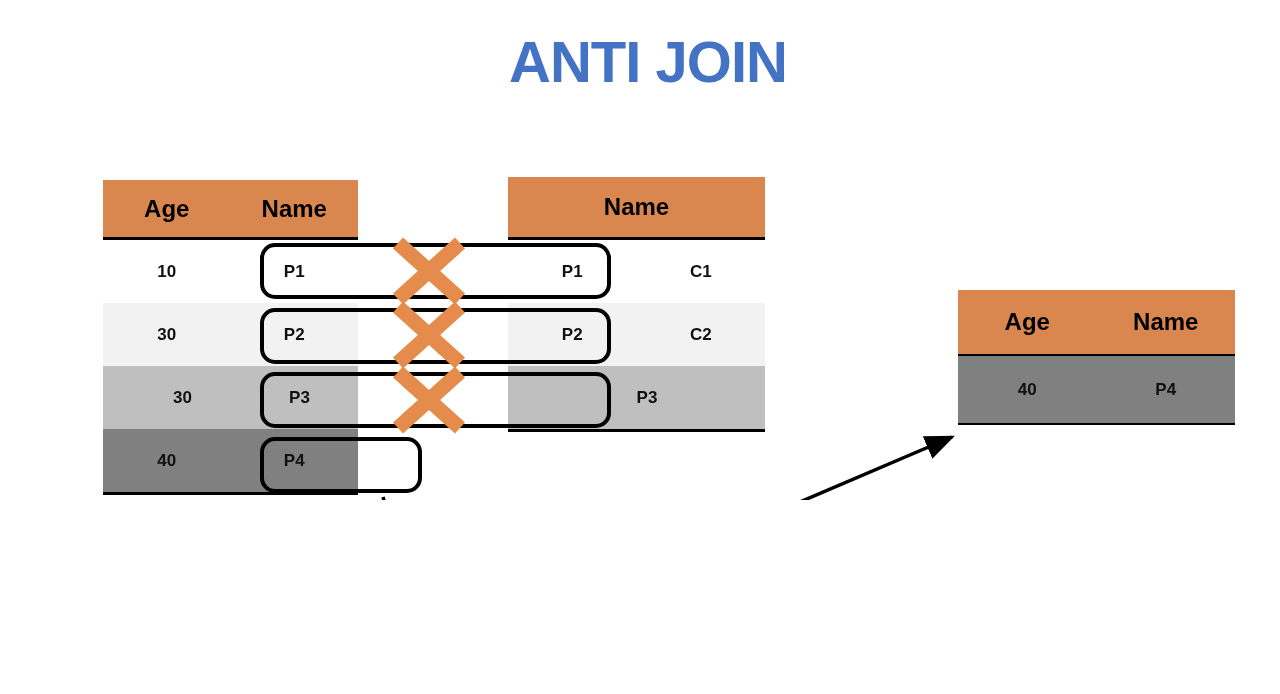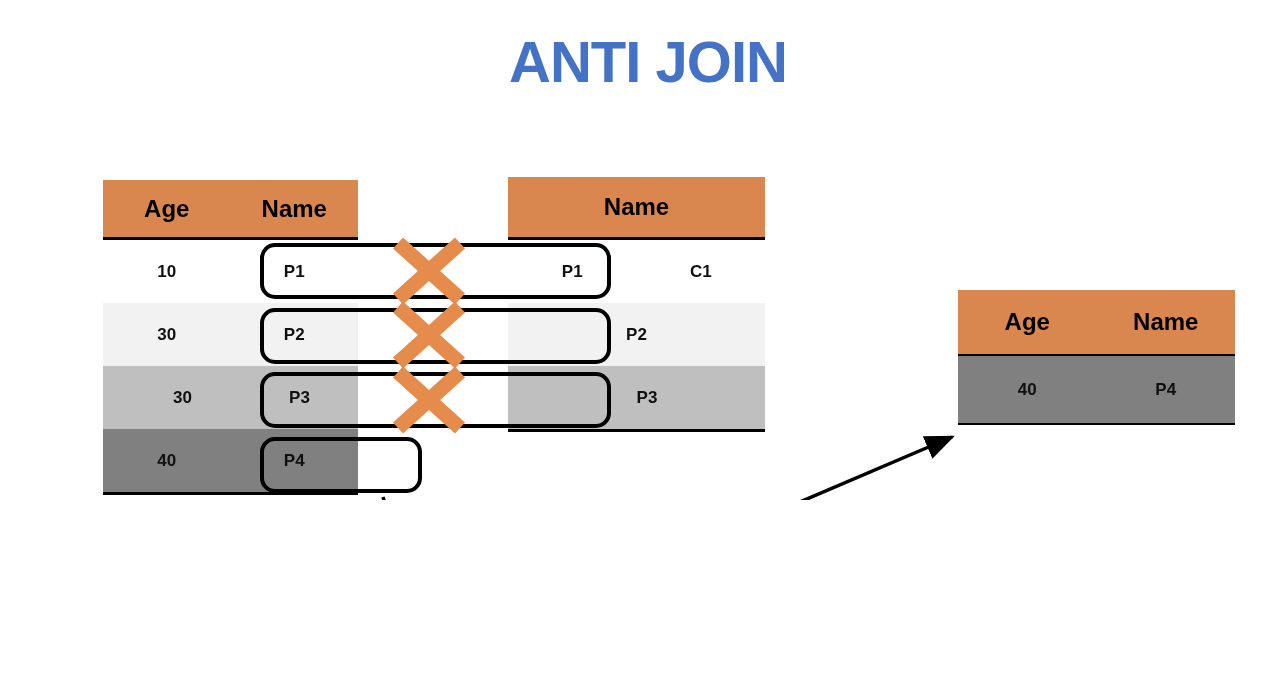--- a/index.html
+++ b/index.html
@@ -82,20 +82,21 @@
   <div class="tbl right-tbl">
     <div class="thead">
       <div class="hcell">Name</div>
     </div>
     <div class="trow bg-white">
       <div class="cell">P1</div>
       <div class="cell">C1</div>
     </div>
     <div class="trow bg-l">
       <div class="cell">P2</div>
+      <div class="cell">C2</div>
     </div>
     <div class="trow bg-m">
       <div class="cell">P3</div>
     </div>
   </div>
 
   <div class="tbl result-tbl">
     <div class="thead">
       <div class="hcell">Age</div>
       <div class="hcell">Name</div>

